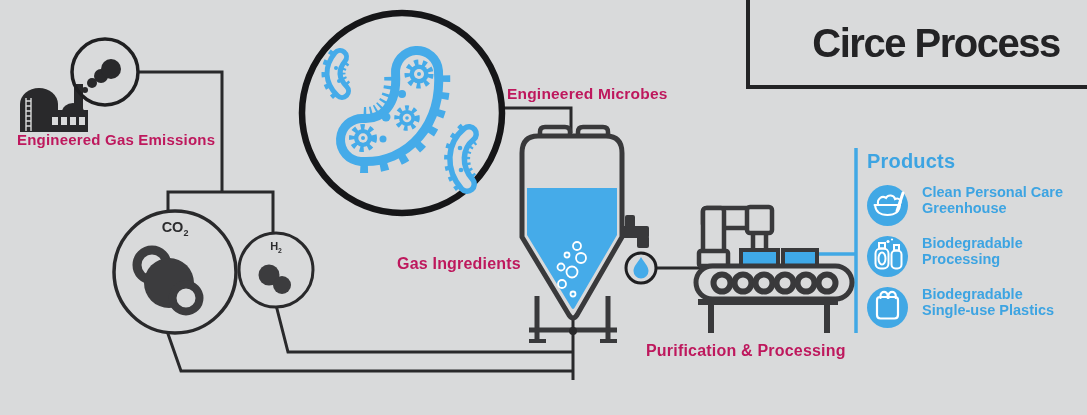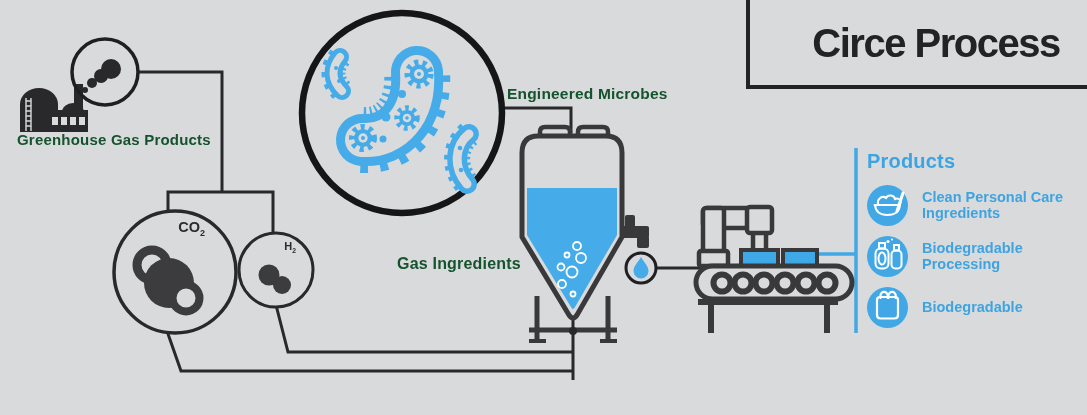--- a/index.html
+++ b/index.html
@@ -3,49 +3,49 @@
 <meta charset="utf-8">
 <style>
   html,body{margin:0;padding:0;}
   body{font-family:"Liberation Sans",sans-serif;background:#b9babc;}
   .canvas{
     position:relative;width:1087px;height:415px;overflow:hidden;
     background:#d9dadb;
   }
   .canvas svg{position:absolute;left:0;top:0;}
   .label{
-    position:absolute;color:#14532d;font-weight:700;white-space:nowrap;
+    position:absolute;color:#be185d;font-weight:700;white-space:nowrap;
     letter-spacing:.2px;
   }
   .lbl-greenhouse{left:17px;top:131px;font-size:15px;}
   .lbl-microbes{left:507px;top:85px;font-size:15.5px;}
   .lbl-fermentation{left:397px;top:255px;font-size:16px;}
   .lbl-purification{left:646px;top:342px;font-size:16px;}
   .mol-label{
-    position:absolute;color:#2c2c2e;font-weight:700;text-align:right;
+    position:absolute;color:#2c2c2e;font-weight:700;text-align:center;
   }
   .mol-co2{left:145px;top:219px;width:60px;font-size:14.5px;}
   .mol-h2{left:256px;top:240px;width:40px;font-size:11px;}
   .mol-label sub{font-size:.62em;}
   .titlebox{
     position:absolute;left:746px;top:-12px;width:372px;height:93px;
     border:4px solid #232325;
   }
   .titlebox .title{
     margin:0;padding-top:29px;text-align:center;
     font-size:40px;font-weight:700;color:#232325;letter-spacing:-1.5px;
   }
   .products{
     position:absolute;left:867px;top:150px;width:220px;
   }
   .products .heading{
     color:#3da4e2;font-size:20px;font-weight:700;letter-spacing:.2px;margin:0 0 12px 0;
   }
   .prod-item{
-    display:flex;align-items:center;margin-bottom:10px;height:41px;
+    display:flex;align-items:flex-start;margin-bottom:10px;height:41px;
   }
   .prod-icon{flex:0 0 41px;width:41px;height:41px;margin-right:14px;position:relative;}
   .prod-icon svg{position:absolute;left:0;top:0;}
   .prod-text{
     color:#3da4e2;font-size:14.5px;line-height:15.5px;font-weight:700;white-space:nowrap;
   }
 </style>
 </head>
 <body>
 
@@ -217,23 +217,24 @@
       </g>
 
       <g stroke="#39393b" stroke-width="6">
         <path d="M698,302 H838"></path>
         <path d="M711,305 V333"></path>
         <path d="M827,305 V333"></path>
       </g>
     </g>
   </svg>
 
-  <div class="label lbl-greenhouse">Greenhouse Gas Products</div>
+  <div class="label lbl-greenhouse">Engineered Gas Emissions</div>
   <div class="label lbl-microbes">Engineered Microbes</div>
   <div class="label lbl-fermentation">Gas Ingredients</div>
+  <div class="label lbl-purification">Purification &amp; Processing</div>
 
   <div class="mol-label mol-co2"><span>CO</span><sub>2</sub></div>
   <div class="mol-label mol-h2"><span>H</span><sub>2</sub></div>
 
   <div class="titlebox">
     <h1 class="title">Circe Process</h1>
   </div>
 
   <div class="products">
     <div class="heading">Products</div>
@@ -245,21 +246,21 @@
           <g stroke="#ffffff" stroke-width="2" fill="none" stroke-linecap="round">
             <path d="M7.5,20 H33"></path>
             <path d="M8,20 q1,10 12.5,10 q11.5,0 12.5,-10"></path>
             <path d="M11,19 c-1,-5 4,-9 8,-6 c2,-4 8,-3 9,1 c4,-2 7,2 5,5"></path>
             <path d="M30,26 L36,8" stroke-width="3"></path>
           </g>
         </svg>
       </span>
       <div class="prod-text">
         <div>Clean Personal Care</div>
-        <div>Ingredients</div>
+        <div>Greenhouse</div>
       </div>
     </div>
 
     <div class="prod-item">
       <span class="prod-icon">
         <svg width="41" height="41" viewBox="0 0 41 41">
           <circle cx="20.5" cy="20.5" r="20.5" fill="#41a8e5"></circle>
           <g stroke="#ffffff" stroke-width="2" fill="none" stroke-linecap="round">
             <rect x="8.5" y="12.5" width="13" height="20" rx="5"></rect>
             <ellipse cx="15" cy="22.5" rx="3.5" ry="6"></ellipse>
@@ -283,17 +284,18 @@
           <circle cx="20.5" cy="20.5" r="20.5" fill="#41a8e5"></circle>
           <g stroke="#ffffff" stroke-width="2.2" fill="none" stroke-linecap="round">
             <path d="M10,13 q0,-3 3,-3 h15 q3,0 3,3 v15 q0,3.5 -3.5,3.5 h-14 q-3.5,0 -3.5,-3.5 Z"></path>
             <path d="M13.5,11 v-2.5 a3.6,3.6 0 0 1 7.2,0 v2.5"></path>
             <path d="M21.5,11 v-2.5 a3.6,3.6 0 0 1 7.2,0 v2.5"></path>
           </g>
         </svg>
       </span>
       <div class="prod-text">
         <div>Biodegradable</div>
+        <div>Single-use Plastics</div>
       </div>
     </div>
   </div>
 
 </div>
 
 </body></html>

